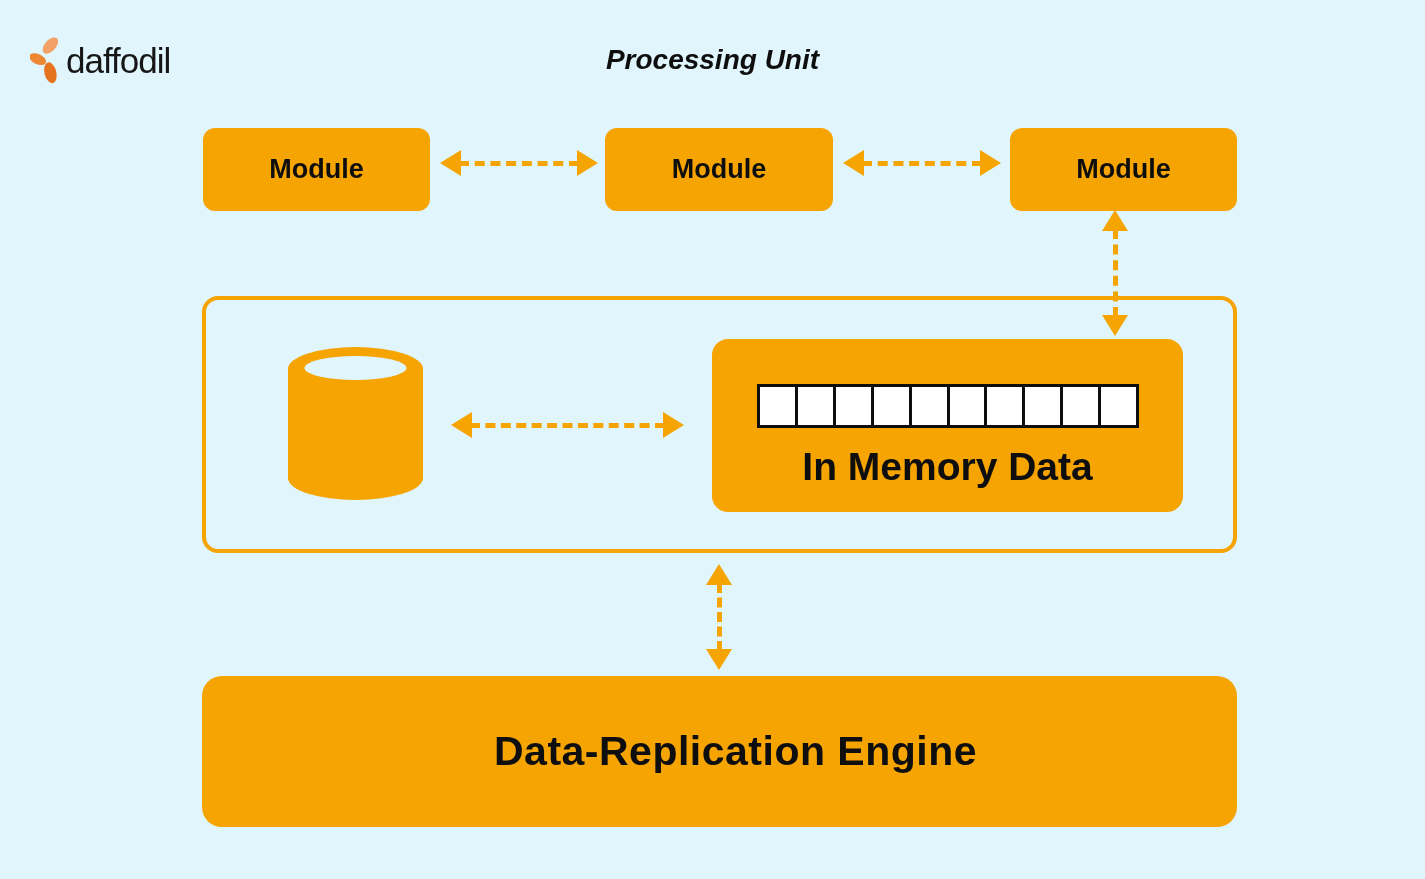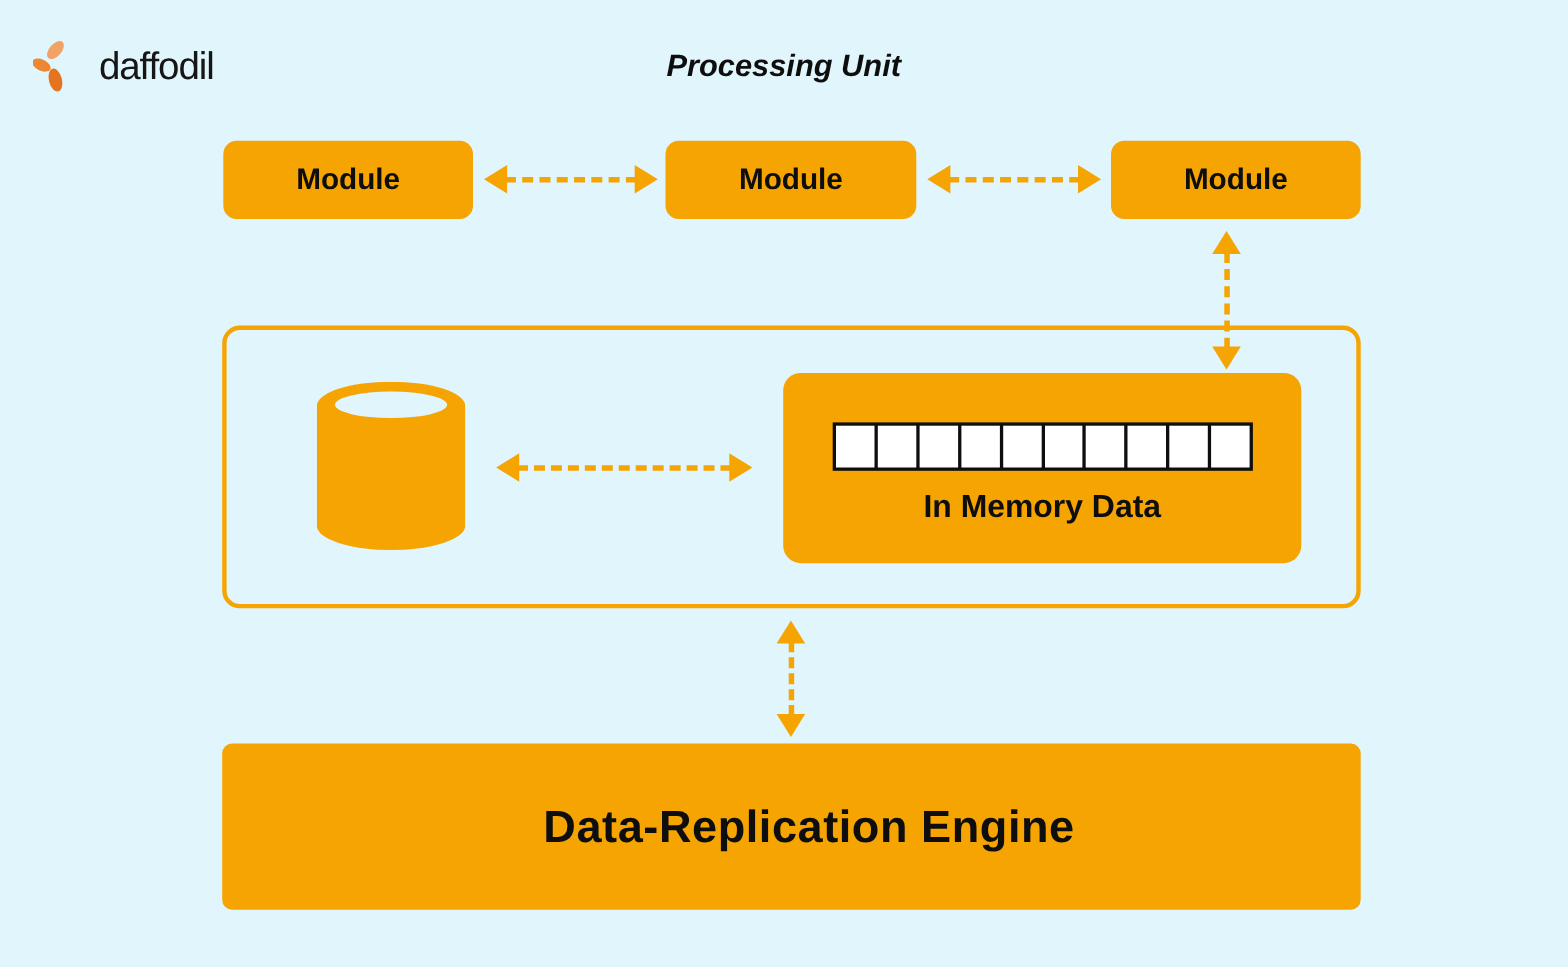--- a/index.html
+++ b/index.html
@@ -12,35 +12,35 @@
   body{
     position:relative;
     width:1425px;height:879px;
     background:var(--bg);
     font-family:"Liberation Sans", sans-serif;
     overflow:hidden;
   }
   .abs{position:absolute;}
 
   
-  .logo{left:30px;top:34px;display:flex;align-items:center;gap:24px;}
+  .logo{left:30px;top:34px;display:flex;align-items:center;}
   .logo-text{
     font-size:35px;font-weight:400;color:#161616;letter-spacing:-1px;
     margin-left:2px;line-height:1;
   }
 
   
   .title{
     left:0;top:44px;width:1425px;text-align:center;
     font-size:28px;font-weight:700;color:var(--ink);font-style:italic;
   }
 
   
   .module{
-    top:128px;height:71px;width:227px;
+    top:128px;height:83px;width:227px;
     background:var(--orange);border-radius:12px;
     display:flex;align-items:center;justify-content:center;
     font-size:27px;font-weight:700;color:var(--ink);
   }
   .module-1{left:203px;}
   .module-2{left:605px;width:228px;}
   .module-3{left:1010px;}
 
   
   .h-arrow{display:flex;align-items:center;height:26px;}
@@ -70,27 +70,27 @@
     left:712px;top:339px;width:471px;height:173px;
     background:var(--orange);border-radius:16px;
   }
   .memory-cells{
     position:absolute;left:45px;top:45px;width:382px;height:44px;
     background:#0E0E0E;display:flex;gap:3px;padding:3px;
   }
   .memory-cells .cell{flex:1;background:#FFFFFF;}
   .memory-label{
     position:absolute;left:0;top:106px;width:100%;text-align:center;
-    font-size:29px;font-weight:700;color:var(--ink);
+    font-size:39px;font-weight:700;color:var(--ink);
   }
 
   
   .engine{
     left:202px;top:676px;width:1035px;height:151px;
-    background:var(--orange);border-radius:9px;
+    background:var(--orange);border-radius:20px;
     display:flex;align-items:center;justify-content:center;
     font-size:41px;font-weight:700;color:var(--ink);letter-spacing:0.5px;padding-left:32px;
   }
 </style>
 </head>
 <body>
 
 <div class="abs logo">
   <svg width="34" height="52" viewBox="0 0 40 58">
     <ellipse cx="24" cy="12" rx="6.5" ry="11.5" transform="rotate(42 24 12)" fill="#F2A266"></ellipse>

